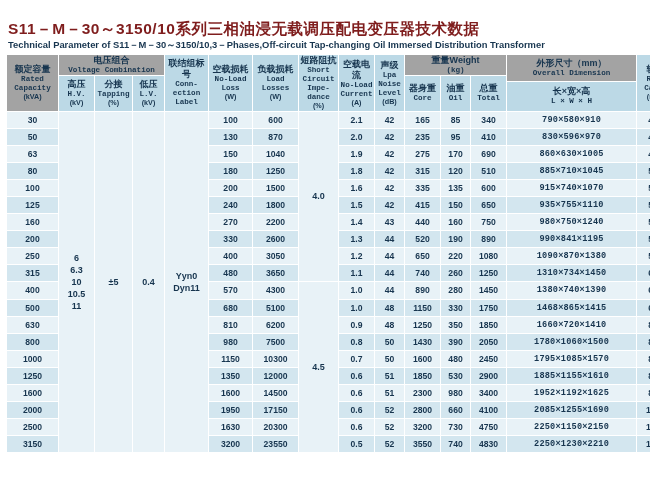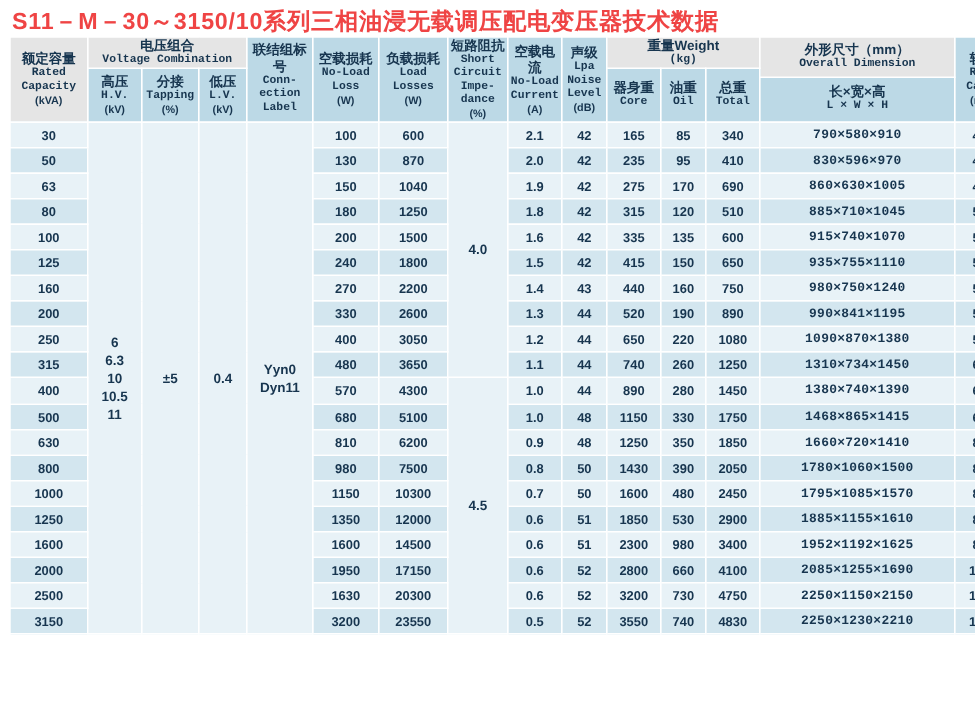--- a/index.html
+++ b/index.html
@@ -5,53 +5,54 @@
   html,body{margin:0;padding:0;}
   body{
     width:650px;height:481px;
     background:#ffffff;
     font-family:"Liberation Sans", sans-serif;
     color:#1b3a5c;
     overflow:hidden;
   }
   .sheet{position:relative;width:650px;height:481px;box-sizing:border-box;padding:4px 6px 0 6px;}
   .title-cn{
-    font-size:15.5px;font-weight:bold;letter-spacing:.5px;color:#ef4444;
-    line-height:18px;margin:2px 0 0 2px;white-space:nowrap;
+    font-size:15.5px;font-weight:bold;letter-spacing:.5px;color:#7f1d1d;
+    line-height:18px;margin:16px 0 0 2px;white-space:nowrap;
   }
   .title-en{
     font-size:9.4px;font-weight:bold;color:#17354f;line-height:12px;
     margin:1px 0 3px 2px;white-space:nowrap;
   }
   table{border-collapse:collapse;width:638px;table-layout:fixed;}
   td,th{
     border:1px solid #ffffff;
     text-align:center;vertical-align:middle;
     font-size:8.5px;font-weight:bold;color:#17354f;
     padding:0;
   }
   thead td{background:#bcd9e6;line-height:10.5px;}
-  thead td.hdr-strong{background:#e5e5e5;}
+  thead td.hdr-strong{background:#a3a3a3;}
   .cn{font-size:9px;display:block;line-height:11px;}
   .en{font-size:7.6px;display:block;line-height:9px;font-weight:bold;font-family:Liberation Mono, monospace;}
   .unit{font-size:7.2px;display:block;line-height:8.5px;}
   tbody td{height:16.1px;line-height:16.1px;font-size:8.6px;}
   tbody tr:nth-child(odd) td{background:#e8f2f7;}
   tbody tr:nth-child(even) td{background:#d3e6ef;}
   tbody td.merge{background:#dfeef4;line-height:12px;font-size:9px;}
   tbody td.merge-alt{background:#d3e6ef;}
   .stack span{display:block;line-height:12px;}
   .dim{letter-spacing:.2px;font-family:Liberation Mono, monospace;}
 </style>
 </head>
 <body>
 
 <div class="sheet">
 
   <div class="title-cn">S11－M－30～3150/10系列三相油浸无载调压配电变压器技术数据</div>
+  <div class="title-en">Technical Parameter of S11－M－30～3150/10,3－Phases,Off-circuit Tap-changing Oil Immersed Distribution Transformer</div>
 
   <table>
     <colgroup>
       <col style="width:52px">
       <col style="width:36px">
       <col style="width:38px">
       <col style="width:32px">
       <col style="width:44px">
       <col style="width:44px">
       <col style="width:46px">

